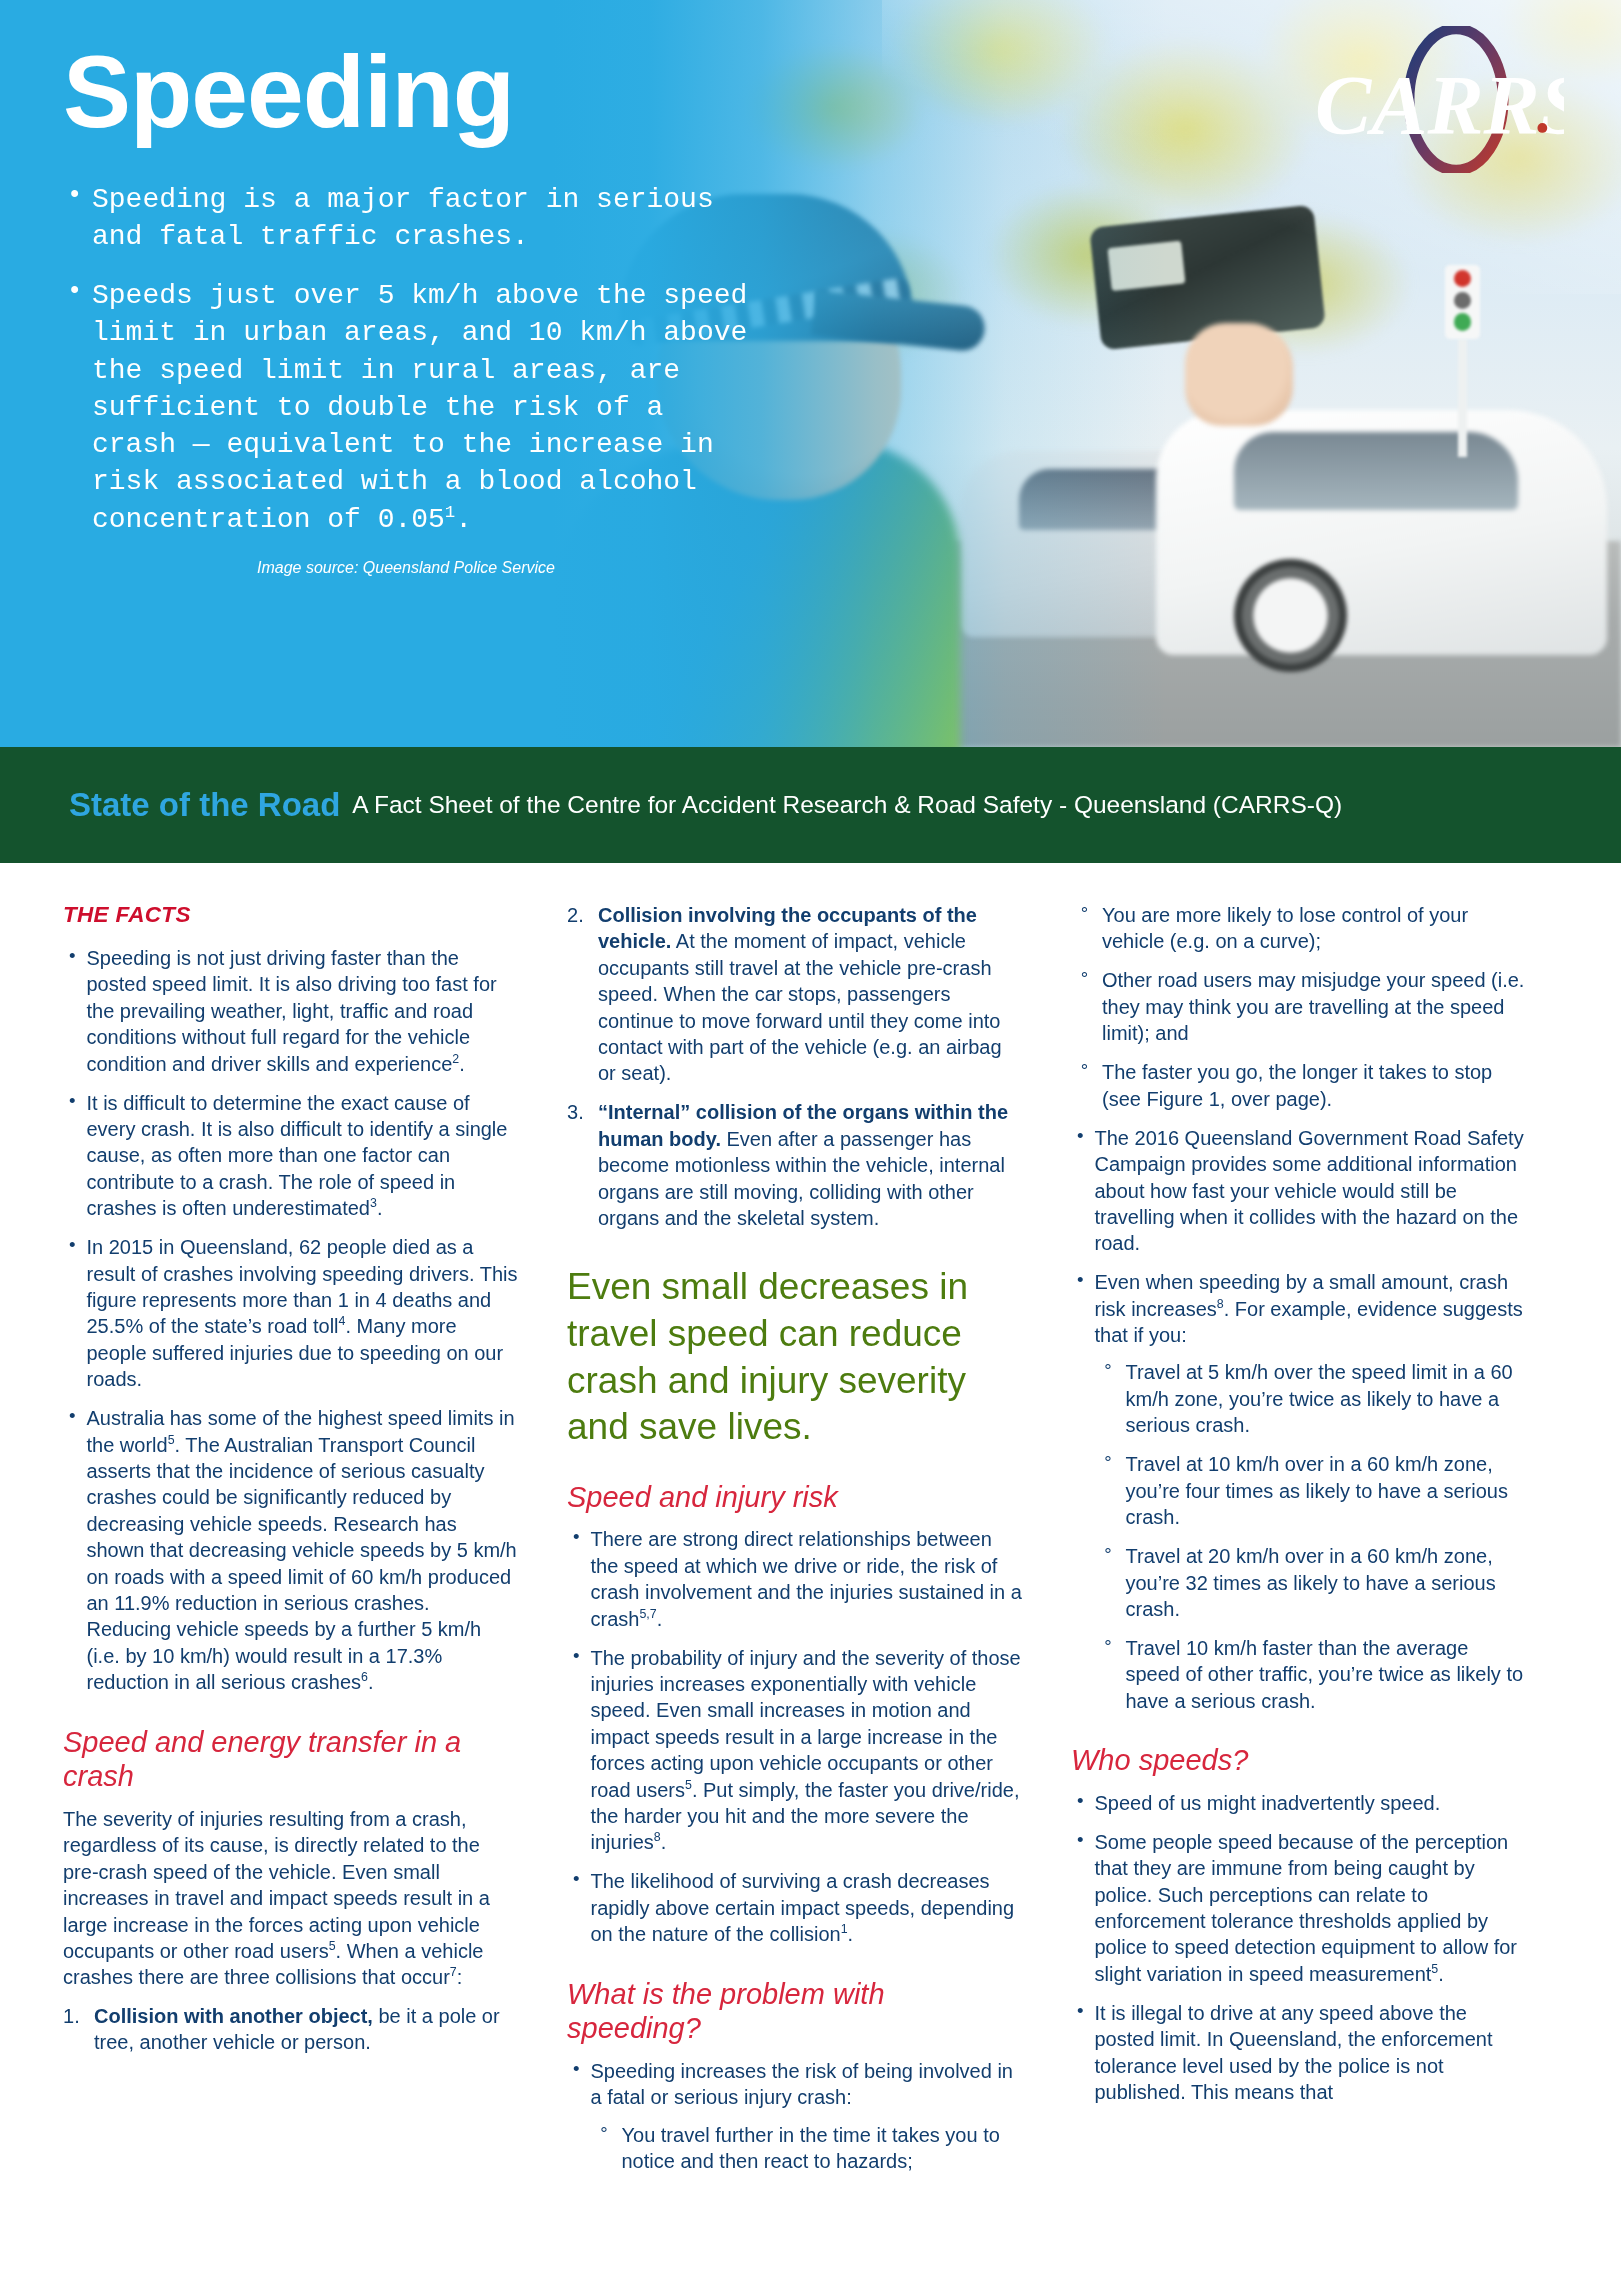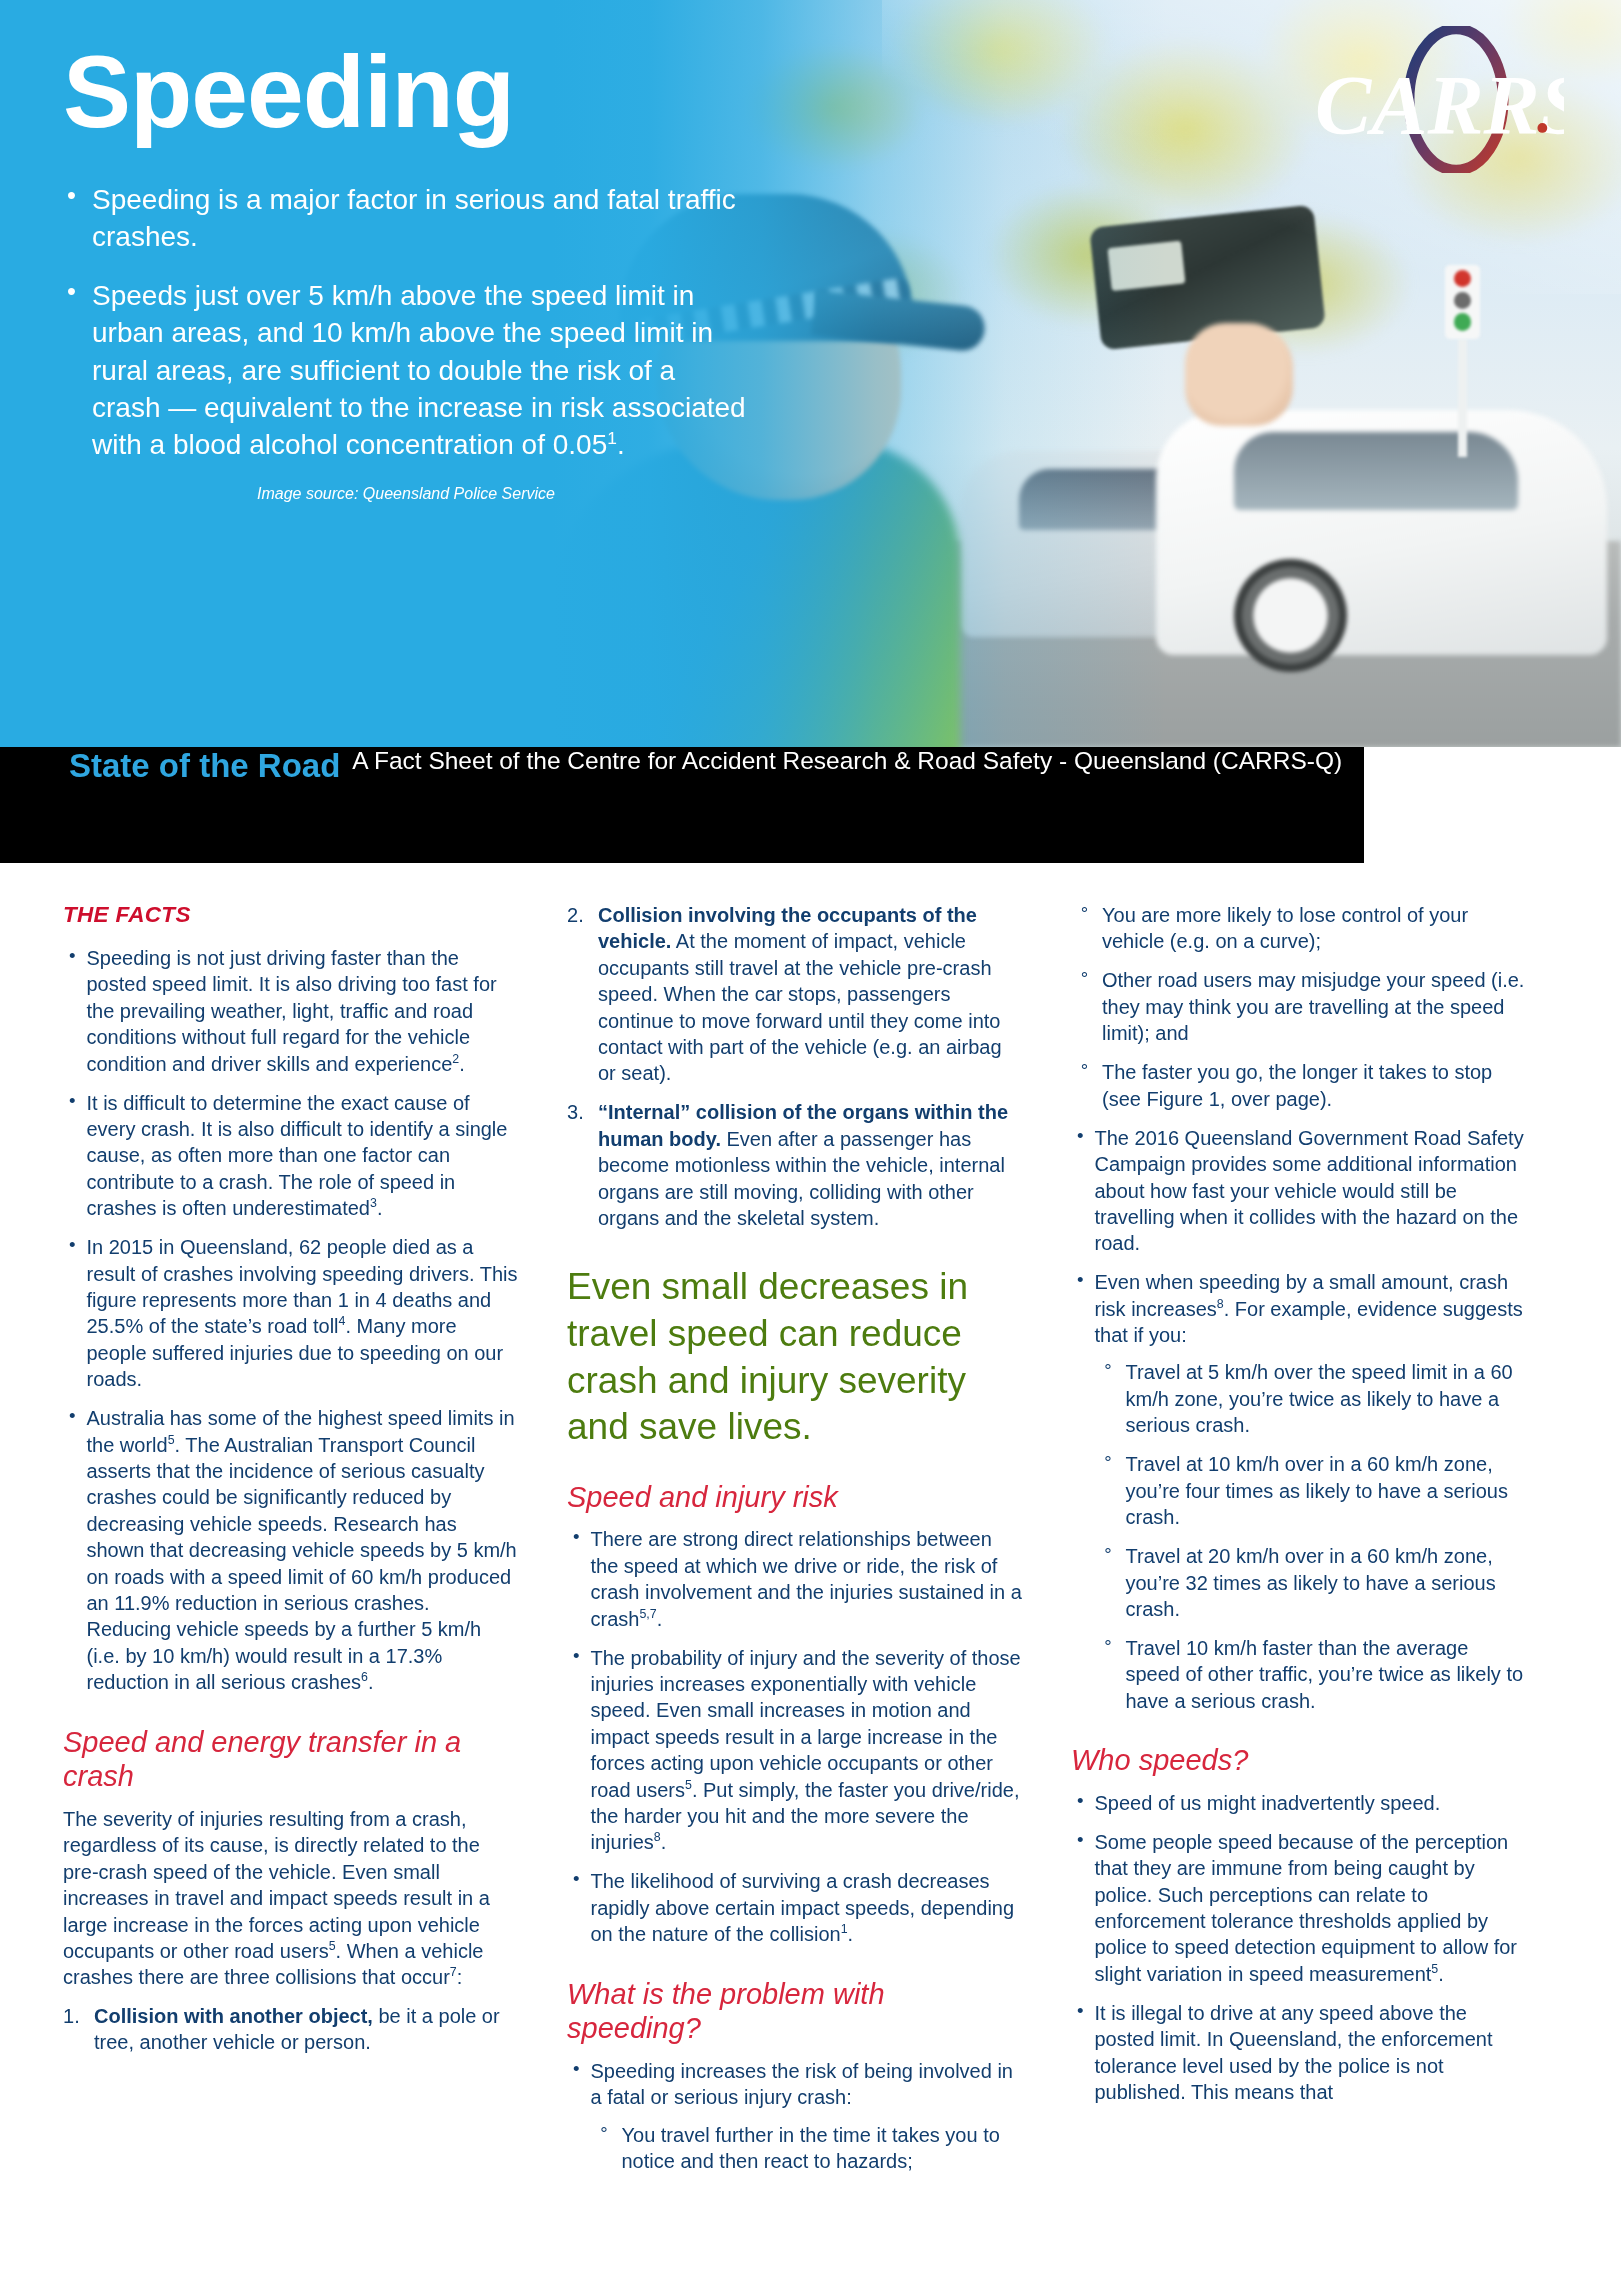--- a/index.html
+++ b/index.html
@@ -209,21 +209,21 @@
     width: 686px;
     color: #ffffff;
   }
   .hero-title {
     font-size: 102px;
     font-weight: bold;
     line-height: 1.05;
     letter-spacing: -1px;
     margin-bottom: 35px;
   }
-  ul.hero-list { list-style: none; }
+  ul.hero-list { list-style: none; font-family: Liberation Mono, monospace; }
   ul.hero-list li {
     position: relative;
     padding-left: 29px;
     font-size: 28px;
     line-height: 1.33;
     margin-bottom: 21.6px;
   }
   ul.hero-list li:before {
     content: "\2022";
     position: absolute; left: 3.9px; top: -2px;
@@ -242,25 +242,25 @@
   .logo {
     position: absolute;
     right: 57px; top: 25.5px;
     width: 255px; height: 147px;
   }
   .logo svg { width: 100%; height: 100%; display: block; }
 
   
   .banner {
     position: relative;
-    width: 1364px;
+    width: 1621px;
     height: 116px;
-    background: #000000;
+    background: #14532d;
     display: flex;
-    align-items: flex-start;
+    align-items: center;
     padding-left: 69px;
   }
   .banner-strong {
     color: #2FA6E0;
     font-size: 33px;
     font-weight: bold;
     margin-right: 11.8px;
   }
   .banner-sub {
     color: #ffffff;

